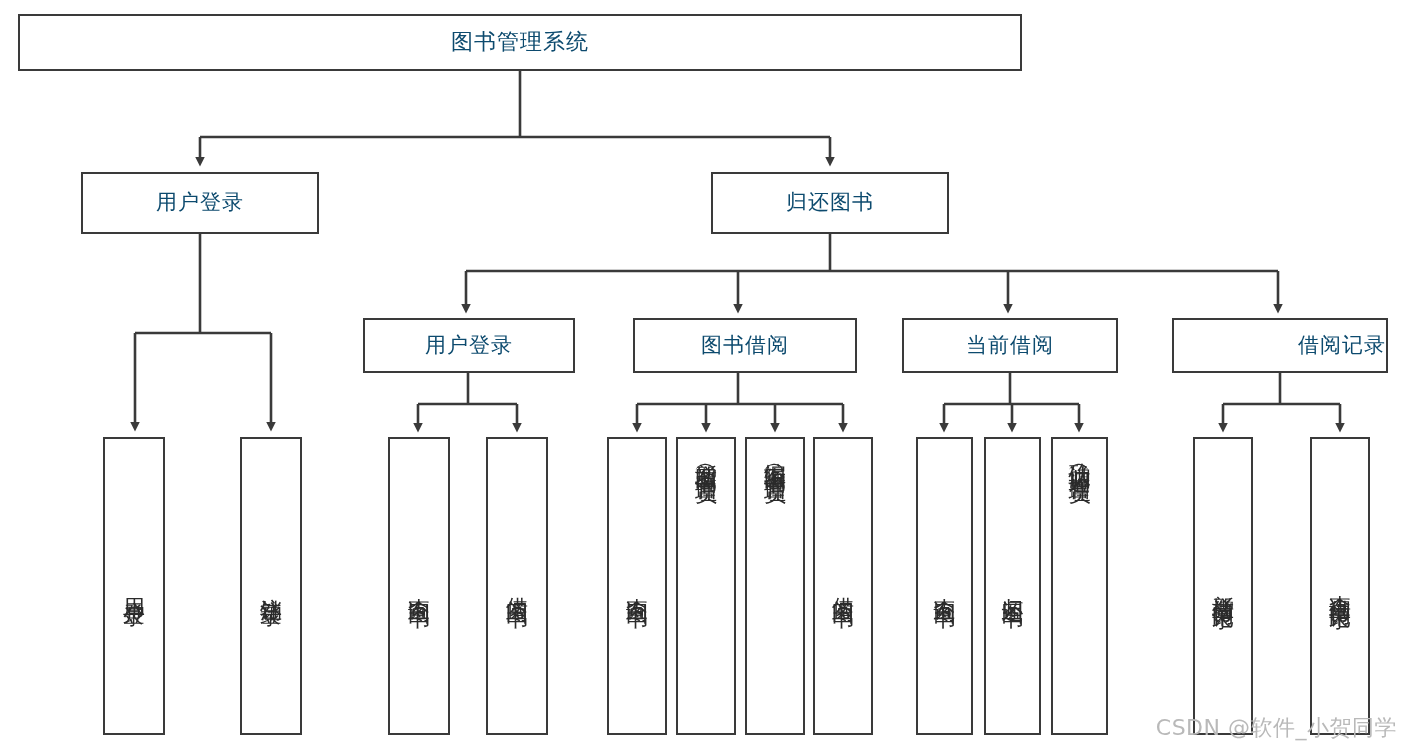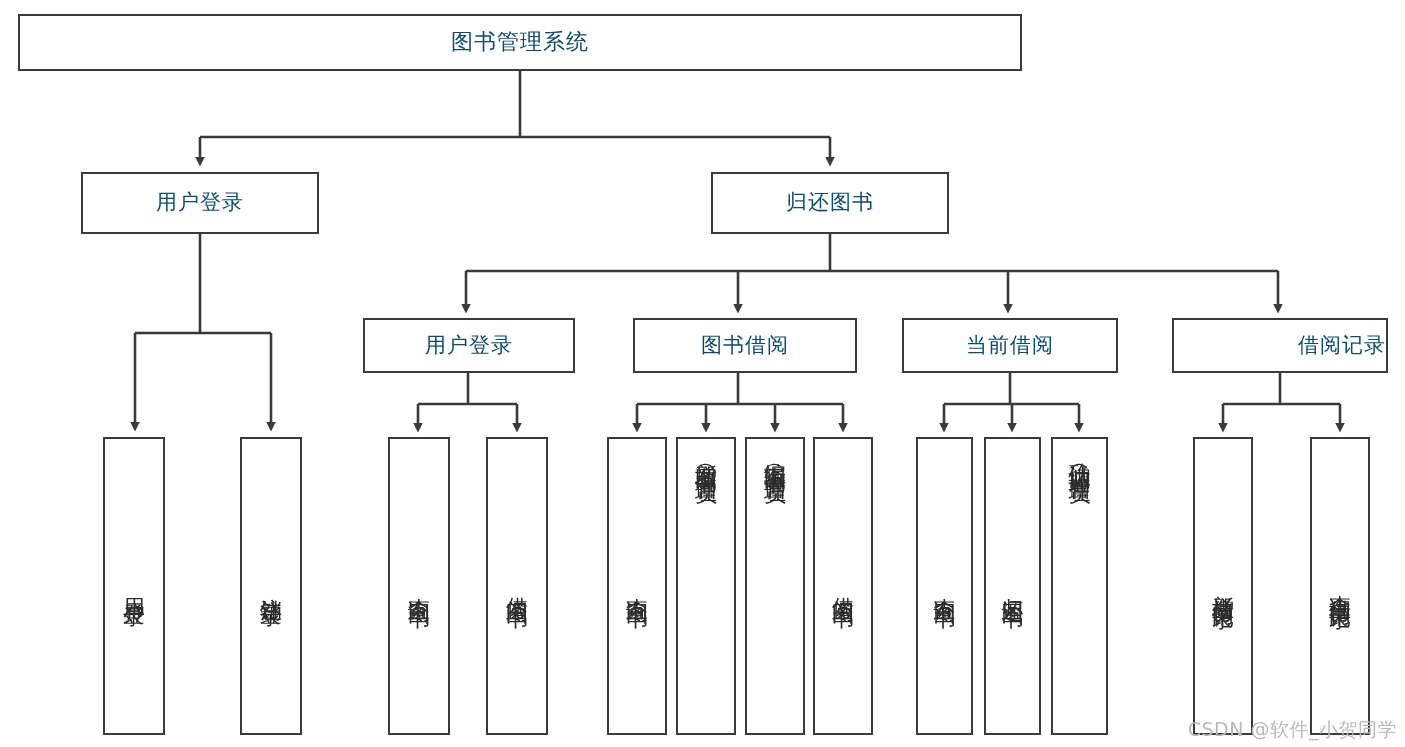--- a/index.html
+++ b/index.html
@@ -55,21 +55,21 @@
     color:#2b2b2b;
   }
   .node.leaf.center{
     align-items:center;
     padding-top:0;
   }
   .watermark{
     position:absolute;
     right:8px;
     bottom:4px;
-    font-size:19px;
+    font-size:22px;
     color:#b9b9b9;
     letter-spacing:0.5px;
     z-index:5;
     white-space:nowrap;
     font-family:"DejaVu Sans","Liberation Sans",sans-serif;
   }
 </style>
 </head>
 <body>
 

